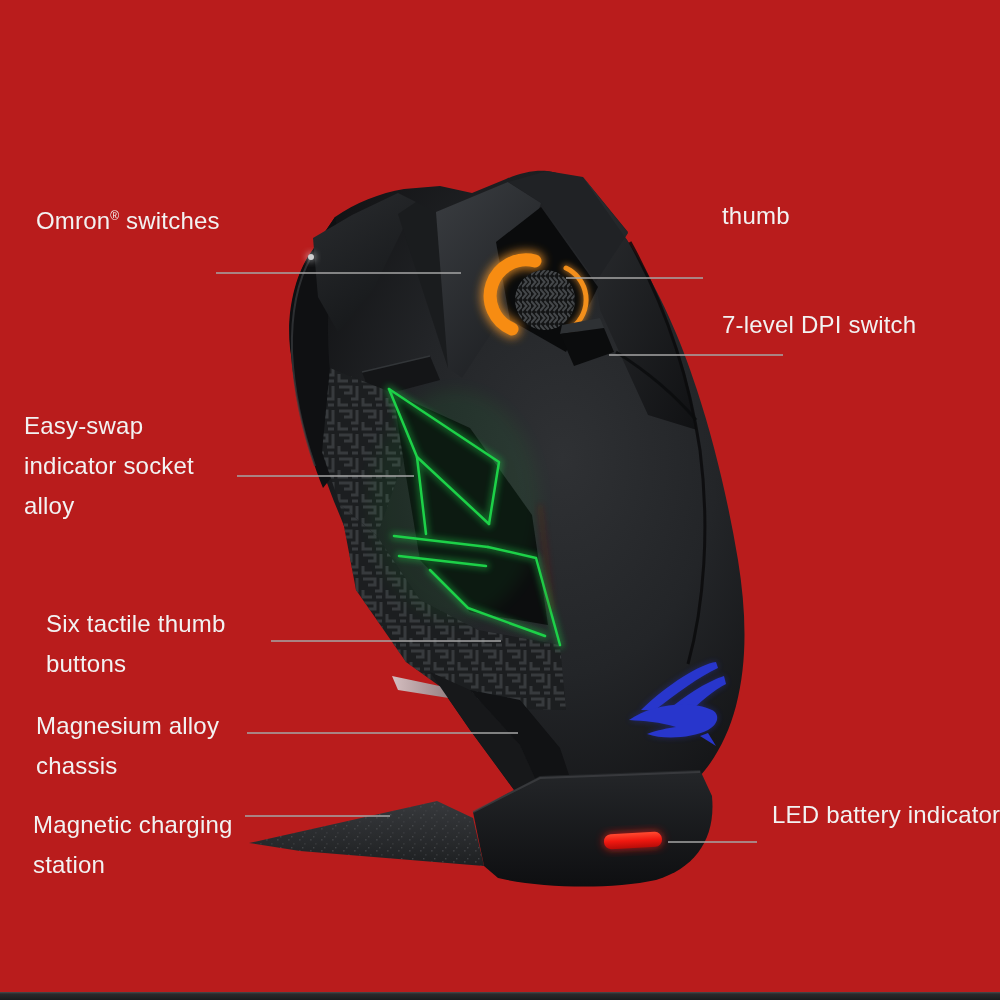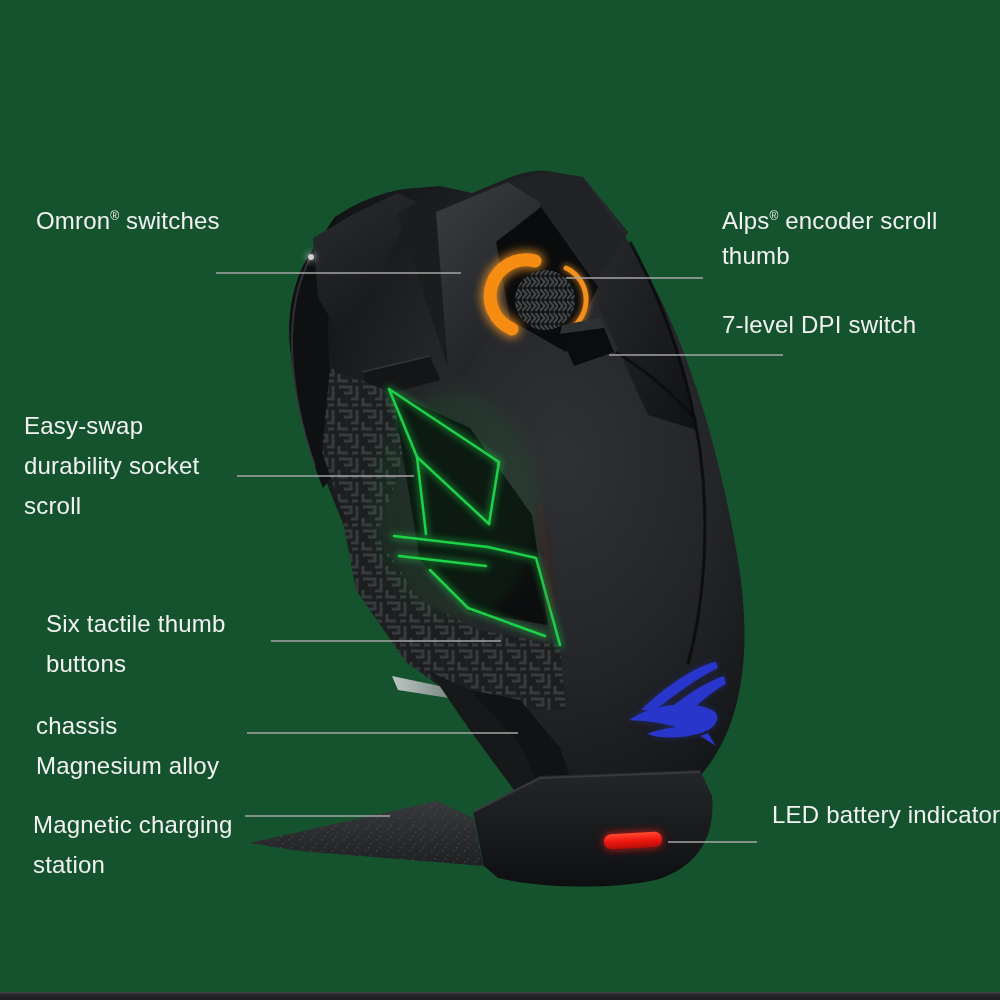--- a/index.html
+++ b/index.html
@@ -1,18 +1,18 @@
 <!DOCTYPE html>
 <html><head>
 <meta charset="utf-8">
 <style>
   html,body{margin:0;padding:0;background:#000;}
   #stage{
     position:relative;width:1000px;height:1000px;overflow:hidden;
-    background:#14532d;font-family:"Liberation Sans",sans-serif;
+    background:#b91c1c;font-family:"Liberation Sans",sans-serif;
   }
   .callout{
     position:absolute;color:#f2f2f2;font-size:24px;line-height:40px;
     letter-spacing:0.2px;font-weight:400;white-space:nowrap;
   }
   .callout .reg{font-size:12px;vertical-align:9px;letter-spacing:0;}
   .callout div{height:40px;}
   #mouse-svg{position:absolute;left:0;top:0;}
   #bottom-strip{
     position:absolute;left:0;bottom:0;width:1000px;height:8px;
@@ -224,42 +224,41 @@
       <line x1="245" y1="816" x2="390" y2="816"></line>
       <line x1="668" y1="842" x2="757" y2="842"></line>
     </g>
   </svg>
 
   <div class="callout" style="left:36px;top:196px">
     <div><span>Omron</span><sup class="reg">®</sup><span> switches</span></div>
   </div>
 
   <div class="callout" style="left:722px;top:196px">
-    <div><span>Alps</span><sup class="reg">®</sup><span> encoder scroll</span></div>
     <div>thumb</div>
   </div>
 
   <div class="callout" style="left:722px;top:305px">
     <div>7-level DPI switch</div>
   </div>
 
   <div class="callout" style="left:24px;top:406px">
     <div>Easy-swap</div>
-    <div>durability socket</div>
-    <div>scroll</div>
+    <div>indicator socket</div>
+    <div>alloy</div>
   </div>
 
   <div class="callout" style="left:46px;top:604px">
     <div>Six tactile thumb</div>
     <div>buttons</div>
   </div>
 
   <div class="callout" style="left:36px;top:706px">
+    <div>Magnesium alloy</div>
     <div>chassis</div>
-    <div>Magnesium alloy</div>
   </div>
 
   <div class="callout" style="left:33px;top:805px">
     <div>Magnetic charging</div>
     <div>station</div>
   </div>
 
   <div class="callout" style="left:772px;top:795px">
     <div>LED battery indicator</div>
   </div>

